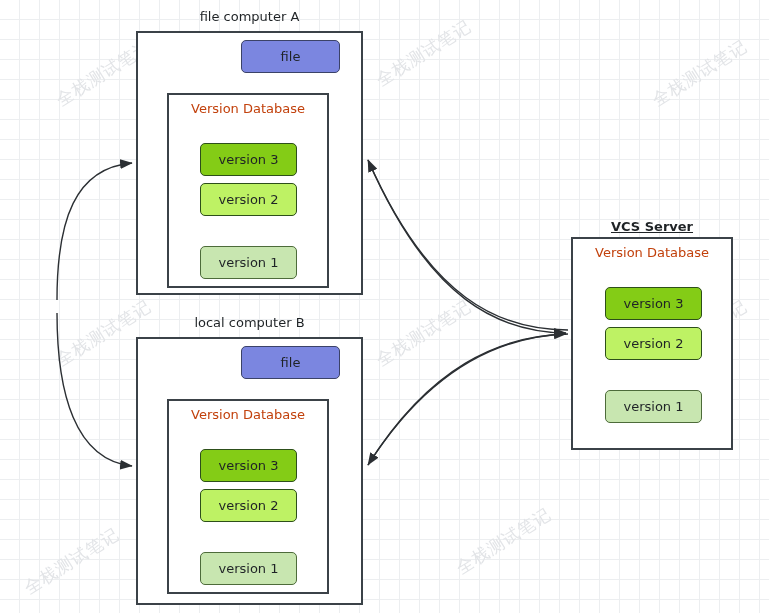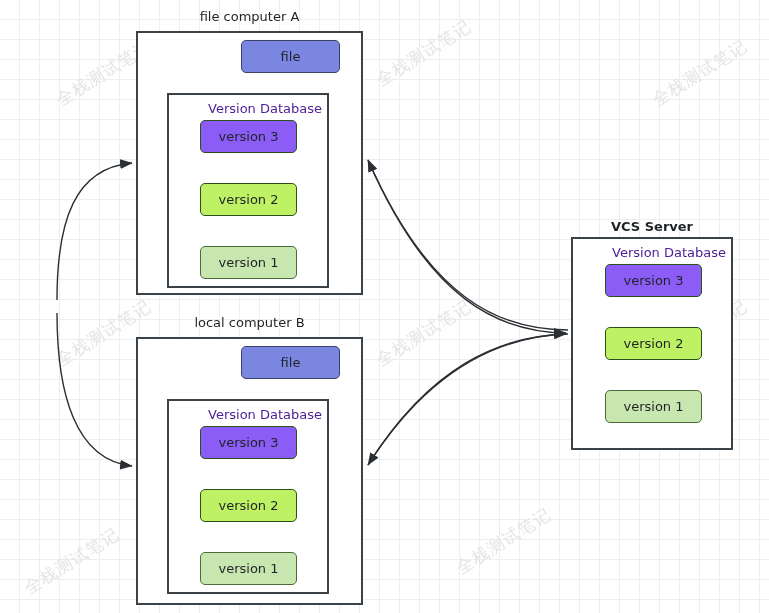--- a/index.html
+++ b/index.html
@@ -80,50 +80,49 @@
     text-align: center;
     white-space: nowrap;
     z-index: 5;
   }
   .box-caption.bold {
     font-weight: bold;
   }
   .inner-title {
     position: absolute;
     font-size: 13px;
-    color: #4c1d95;
+    color: #c2410c;
     font-family: "DejaVu Sans", sans-serif;
     text-align: center;
     white-space: nowrap;
     width: 100%;
     left: 0;
     top: 6px;
     z-index: 6;
-    padding-left: 17px;
   }
 
   .node {
     position: absolute;
     border-radius: 5px;
     border: 1.5px solid #2b2f33;
     box-sizing: border-box;
     display: flex;
     align-items: center;
     justify-content: center;
     font-size: 13px;
     font-family: "DejaVu Sans", sans-serif;
     color: #1f2326;
     z-index: 7;
   }
   .node.file-node {
     background: #7b86e0;
     border-color: #3b4268;
     margin-left: 41px;
   }
-  .node.v3 { background: #8b5cf6; border-color: #2d4f1a; }
+  .node.v3 { background: #84cc16; border-color: #2d4f1a; margin-top: 23px; }
   .node.v2 { background: #bef264; border-color: #2d4f1a; }
   .node.v1 { background: #c8e6b0; border-color: #4d6b3a; text-align: center; }
 </style>
 </head>
 <body>
 
 <div id="grid-bg"></div>
 
 <div id="watermark-layer">
   <div class="watermark" style="left:52px; top:92px;">全栈测试笔记</div>
@@ -185,21 +184,21 @@
 <div class="node file-node" style="left:200px; top:346px; width:99px; height:33px;">file</div>
 
 <div class="inner-box" style="left:167px; top:399px; width:162px; height:195px;">
   <div class="inner-title">Version Database</div>
 </div>
 
 <div class="node v3" style="left:200px; top:426px; width:97px; height:33px;">version 3</div>
 <div class="node v2" style="left:200px; top:489px; width:97px; height:33px;">version 2</div>
 <div class="node v1" style="left:200px; top:552px; width:97px; height:33px;">version 1</div>
 
-<div class="box-caption bold" style="left:571px; top:219px; width:162px;">VCS Server</div>
+<div class="box-caption bold" style="left:571px; top:219px; width:162px;text-decoration:underline;">VCS Server</div>
 
 <div class="inner-box" style="left:571px; top:237px; width:162px; height:213px;">
   <div class="inner-title">Version Database</div>
 </div>
 
 <div class="node v3" style="left:605px; top:264px; width:97px; height:33px;">version 3</div>
 <div class="node v2" style="left:605px; top:327px; width:97px; height:33px;">version 2</div>
 <div class="node v1" style="left:605px; top:390px; width:97px; height:33px;">version 1</div>
 
 </body></html>

